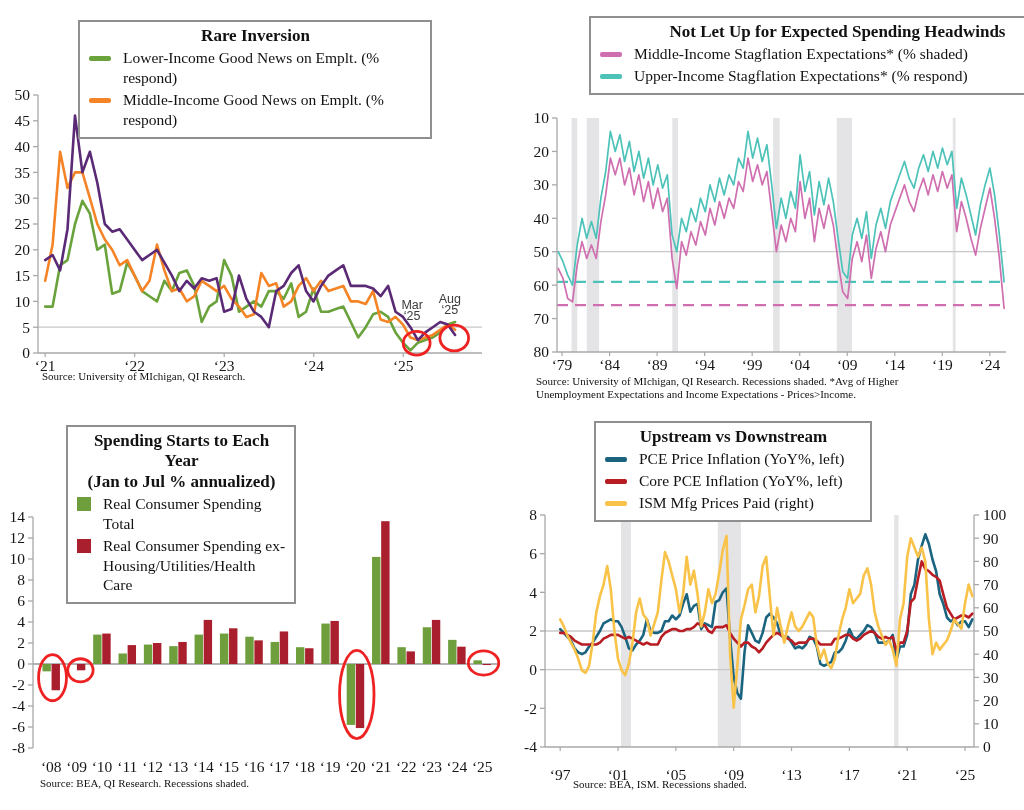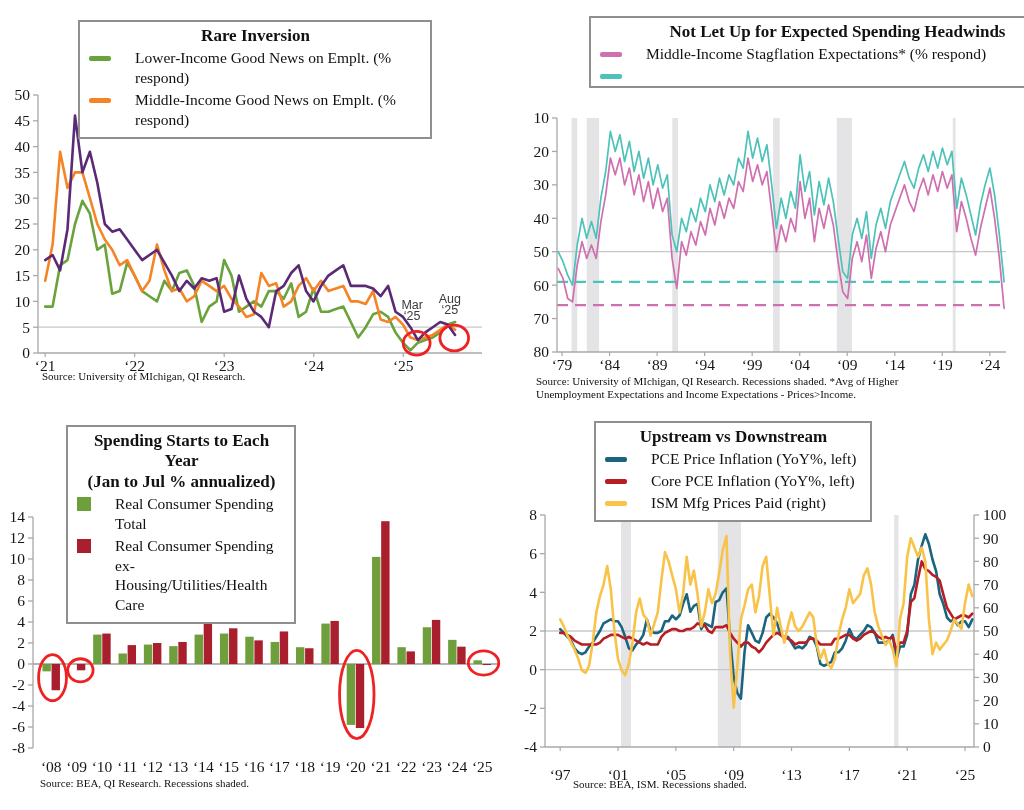--- a/index.html
+++ b/index.html
@@ -5,21 +5,21 @@
   html,body{margin:0;padding:0;background:#fff;}
   body{width:1024px;height:810px;position:relative;font-family:"Liberation Serif","DejaVu Serif",serif;color:#111;}
   .panel{position:absolute;width:512px;height:405px;}
   #p0{left:0;top:0}#p1{left:512px;top:0}#p2{left:0;top:405px}#p3{left:512px;top:405px}
   .chart{position:absolute;left:0;top:0;width:512px;height:405px;}
   .chart text{font-family:"Liberation Serif","DejaVu Serif",serif;font-size:15.5px;fill:#161616;}
   .chart text.anno{font-family:"Liberation Sans","DejaVu Sans",sans-serif;font-size:12.5px;fill:#3c3c3c;}
   .legend{position:absolute;background:#fff;border:2px solid #8f8f8f;box-sizing:border-box;padding:4px 8px 7px 9px;z-index:2;}
   .lg-title,.lg-sub{font-weight:bold;font-size:17px;text-align:center;line-height:1.2;}
   .lg-sub:empty{display:none}
-  .lg-item{display:flex;align-items:flex-start;column-gap:24px;font-size:15.5px;line-height:1.28;margin-top:2px;}
+  .lg-item{display:flex;align-items:flex-start;column-gap:12px;font-size:15.5px;line-height:1.28;margin-top:2px;}
   .mk-line{flex:none;width:22px;height:4.5px;border-radius:2px;margin-top:8px;background:#888;}
   .mk-sq{flex:none;width:14px;height:14px;margin-top:3px;background:#888;}
   .source{position:absolute;font-size:11px;line-height:1.17;white-space:pre-line;z-index:2;}
 </style>
 </head>
 <body>
 
 <div class="panel" id="p0">
   <svg class="chart" viewBox="0 0 512 405">
       <line x1="38" x2="482" y1="327.20000000000005" y2="327.20000000000005" stroke="#c8c8c8" stroke-width="1.3"></line>
@@ -130,24 +130,25 @@
       <text x="430.30531441880123" y="370" text-anchor="middle">‘19</text>
       <line x1="477.8386618674567" x2="477.8386618674567" y1="352" y2="356" stroke="#a8a8a8" stroke-width="1.2"></line>
       <text x="477.8386618674567" y="370" text-anchor="middle">‘24</text>
       <path d="M46.2 268.4 L51.0 278.5 L55.7 298.5 L60.5 301.9 L65.2 265.1 L70.0 241.7 L74.7 258.4 L79.4 245.0 L84.2 258.4 L88.9 221.6 L93.7 194.9 L98.4 158.1 L103.2 174.8 L107.9 158.1 L112.6 184.9 L117.4 168.1 L122.1 194.9 L126.9 174.8 L131.6 201.6 L136.4 181.5 L141.1 208.3 L145.8 188.2 L150.6 211.6 L155.3 198.2 L160.1 258.4 L164.8 288.5 L169.6 241.7 L174.3 255.1 L179.0 231.7 L183.8 245.0 L188.5 221.6 L193.3 235.0 L198.0 208.3 L202.8 225.0 L207.5 201.6 L212.2 218.3 L217.0 198.2 L221.7 208.3 L226.5 181.5 L231.2 191.5 L236.0 158.1 L240.7 181.5 L245.5 164.8 L250.2 184.9 L254.9 171.5 L259.7 211.6 L264.4 251.7 L269.2 225.0 L273.9 241.7 L278.7 218.3 L283.4 231.7 L288.1 181.5 L292.9 218.3 L297.6 198.2 L302.4 241.7 L307.1 208.3 L311.9 228.3 L316.6 204.9 L321.3 225.0 L326.1 261.7 L330.8 291.8 L335.6 298.5 L340.3 258.4 L345.1 241.7 L349.8 261.7 L354.5 235.0 L359.3 278.5 L364.0 248.4 L368.8 231.7 L373.5 251.7 L378.3 225.0 L383.0 211.6 L387.7 198.2 L392.5 184.9 L397.2 201.6 L402.0 211.6 L406.7 191.5 L411.5 178.2 L416.2 194.9 L421.0 174.8 L425.7 191.5 L430.4 171.5 L435.2 188.2 L439.9 174.8 L444.7 231.7 L449.4 201.6 L454.2 218.3 L458.9 238.3 L463.6 255.1 L468.4 228.3 L473.1 208.3 L477.9 188.2 L482.6 218.3 L487.4 258.4 L492.1 308.5" fill="none" stroke="#cf6fb0" stroke-width="1.7" stroke-linejoin="round" stroke-linecap="round"></path>
       <path d="M46.2 251.7 L51.0 261.7 L55.7 275.1 L60.5 285.1 L65.2 245.0 L70.0 218.3 L74.7 238.3 L79.4 221.6 L84.2 238.3 L88.9 198.2 L93.7 171.5 L98.4 131.4 L103.2 151.4 L107.9 134.7 L112.6 161.5 L117.4 141.4 L122.1 171.5 L126.9 151.4 L131.6 178.2 L136.4 158.1 L141.1 184.9 L145.8 164.8 L150.6 188.2 L155.3 174.8 L160.1 235.0 L164.8 251.7 L169.6 218.3 L174.3 231.7 L179.0 208.3 L183.8 221.6 L188.5 198.2 L193.3 211.6 L198.0 184.9 L202.8 201.6 L207.5 178.2 L212.2 194.9 L217.0 174.8 L221.7 184.9 L226.5 158.1 L231.2 168.1 L236.0 131.4 L240.7 158.1 L245.5 138.1 L250.2 161.5 L254.9 144.7 L259.7 184.9 L264.4 228.3 L269.2 198.2 L273.9 218.3 L278.7 191.5 L283.4 208.3 L288.1 154.8 L292.9 191.5 L297.6 171.5 L302.4 214.9 L307.1 181.5 L311.9 204.9 L316.6 178.2 L321.3 201.6 L326.1 238.3 L330.8 271.8 L335.6 278.5 L340.3 235.0 L345.1 218.3 L349.8 238.3 L354.5 211.6 L359.3 258.4 L364.0 225.0 L368.8 208.3 L373.5 228.3 L378.3 201.6 L383.0 188.2 L387.7 174.8 L392.5 161.5 L397.2 178.2 L402.0 188.2 L406.7 168.1 L411.5 154.8 L416.2 171.5 L421.0 151.4 L425.7 168.1 L430.4 148.1 L435.2 164.8 L439.9 151.4 L444.7 208.3 L449.4 178.2 L454.2 194.9 L458.9 214.9 L463.6 235.0 L468.4 204.9 L473.1 184.9 L477.9 168.1 L482.6 194.9 L487.4 235.0 L492.1 281.8" fill="none" stroke="#4cc2b9" stroke-width="1.7" stroke-linejoin="round" stroke-linecap="round"></path>
     </svg>
   <div class="legend" style="left:53px;top:16px;width:496px;margin-left:24px;">
     <div class="lg-title">Not Let Up for Expected Spending Headwinds</div>
     <div class="lg-item">
       <span class="mk-line" style="background: rgb(207, 111, 176);"></span>
-      <span>Middle-Income Stagflation Expectations* (% respond)</span>
+      <span>Middle-Income Stagflation Expectations* (% shaded)</span>
     </div>
     <div class="lg-item">
       <span class="mk-line" style="background: rgb(76, 194, 185);"></span>
+      <span>Upper-Income Stagflation Expectations* (% respond)</span>
     </div>
   </div>
   <div class="source" style="left:24px;top:375px;width:480px;">Source: University of MIchigan, QI Research. Recessions shaded. *Avg of Higher
 Unemployment Expectations and Income Expectations - Prices&gt;Income.</div>
 </div>
 
 <div class="panel" id="p2">
   <svg class="chart" viewBox="0 0 512 405">
       <line x1="33" x2="498" y1="259" y2="259" stroke="#9a9a9a" stroke-width="1.3"></line>
       <line x1="33" x2="33" y1="112" y2="343" stroke="#a8a8a8" stroke-width="1.3"></line>

